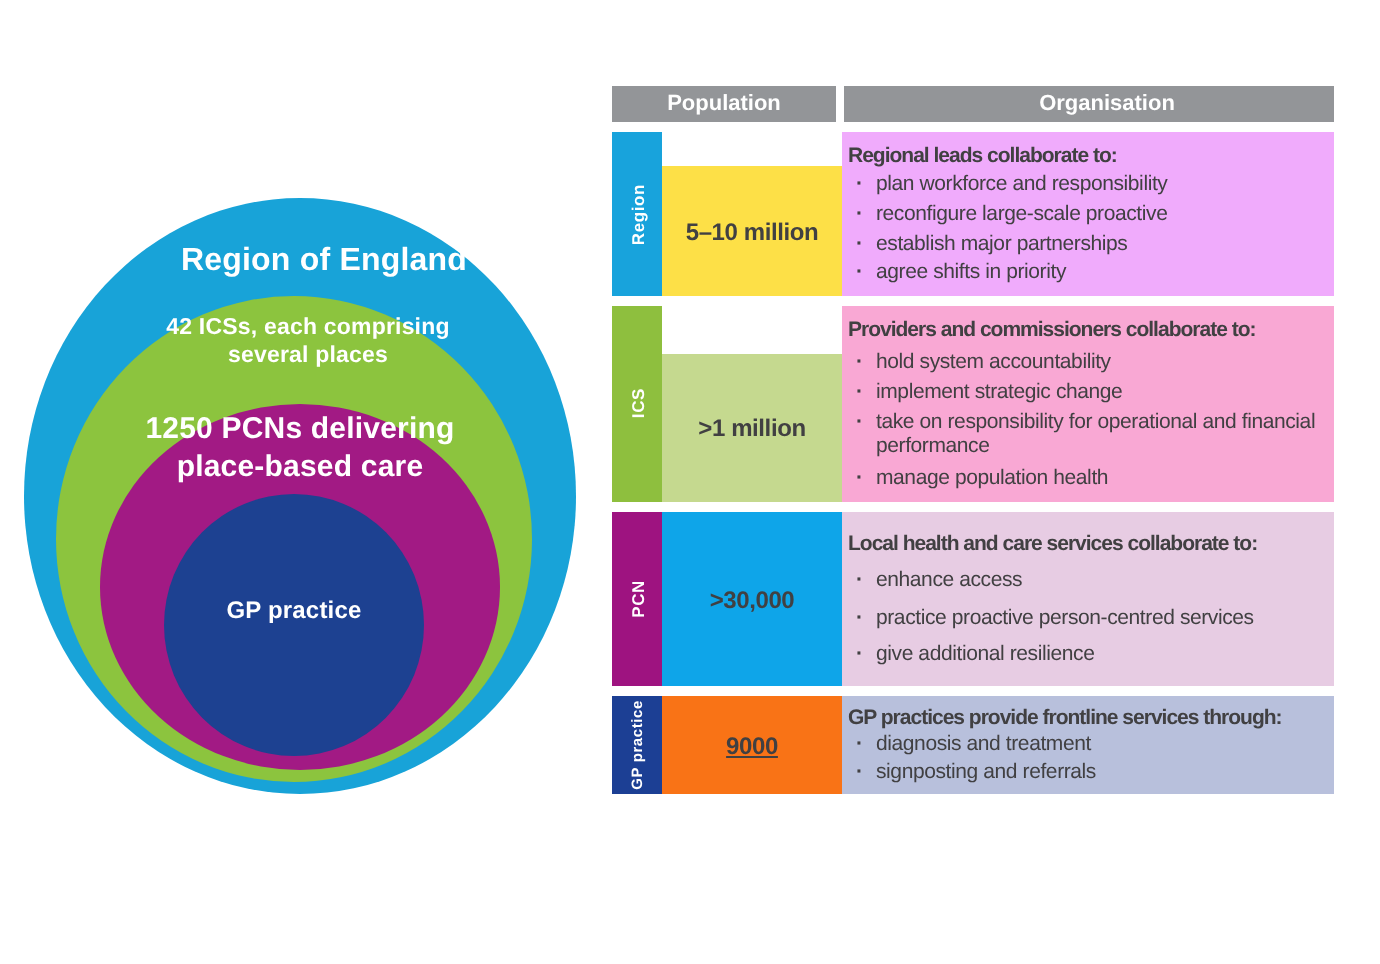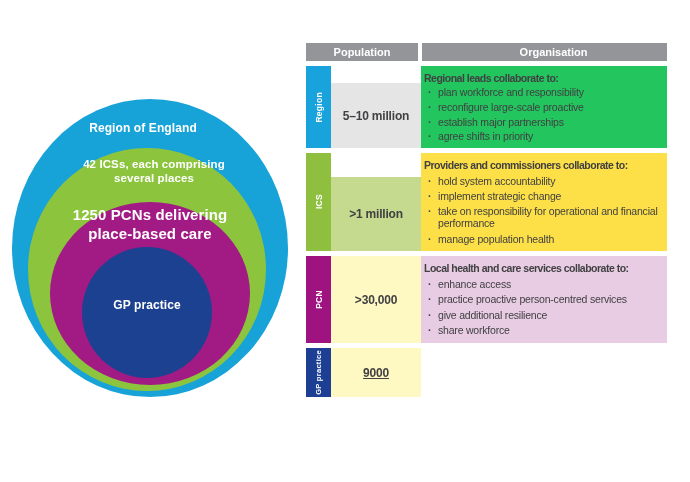--- a/index.html
+++ b/index.html
@@ -14,21 +14,21 @@
   .circle { position:absolute; border-radius:50%; }
   .c-region { left:12px;  top:99px;  width:276px; height:298px; }
   .c-ics    { left:28px;  top:148px; width:238px; height:243px; }
   .c-pcn    { left:50px;  top:202px; width:200px; height:183px; }
   .c-gp     { left:82px;  top:247px; width:130px; height:131px; }
 
   .circle-label {
     position:absolute; color:#ffffff; font-weight:700; text-align:center;
     line-height:1.25; letter-spacing:0.1px;
   }
-  .l-region { left:23px; top:121px; width:240px; font-size:12px; }
+  .l-region { left:42px; top:121px; width:240px; font-size:16px; }
   .l-ics    { left:64px; top:157px; width:180px; font-size:11.5px; }
   .l-pcn    { left:65px; top:206px; width:170px; font-size:15px; }
   .l-gp     { left:82px; top:298px; width:130px; font-size:12px; }
 
   
   .tbl { position:absolute; left:306px; top:43px; width:361px; }
 
   .thead { display:flex; height:18px; margin-bottom:5px; }
   .th {
     background:#939598; color:#ffffff; font-weight:700; font-size:11px;
@@ -95,67 +95,71 @@
 
     <div class="thead">
       <div class="th th-pop">Population</div>
       <div class="th th-org">Organisation</div>
     </div>
 
     <div class="row h-region">
       <div class="strip" style="background-color: rgb(24, 163, 220);">
         <span class="strip-text">Region</span>
       </div>
-      <div class="pop" style="background-color: #e5e5e5; margin-top: 17px;">
+      <div class="pop" style="background-color: #fde047; margin-top: 17px;">
         <span>5–10 million</span>
       </div>
-      <div class="org" style="background-color: #22c55e;">
+      <div class="org" style="background-color: #f0abfc;">
         <div class="org-h">Regional leads collaborate to:</div>
         <div class="bullet">plan workforce and responsibility</div>
         <div class="bullet">reconfigure large-scale proactive</div>
         <div class="bullet">establish major partnerships</div>
         <div class="bullet">agree shifts in priority</div>
       </div>
     </div>
 
     <div class="row h-ics">
       <div class="strip" style="background-color: rgb(142, 191, 62);">
         <span class="strip-text">ICS</span>
       </div>
       <div class="pop" style="background-color: rgb(197, 217, 143); margin-top: 24px;">
         <span>&gt;1 million</span>
       </div>
-      <div class="org" style="background-color: #fde047;">
+      <div class="org" style="background-color: #f9a8d4;">
         <div class="org-h">Providers and commissioners collaborate to:</div>
         <div class="bullet">hold system accountability</div>
         <div class="bullet">implement strategic change</div>
         <div class="bullet">take on responsibility for operational and financial performance</div>
         <div class="bullet">manage population health</div>
       </div>
     </div>
 
     <div class="row h-pcn">
       <div class="strip" style="background-color: rgb(158, 19, 128);">
         <span class="strip-text">PCN</span>
       </div>
-      <div class="pop" style="background-color: #fef9c3; justify-content: center;">
+      <div class="pop" style="background-color: #0ea5e9; justify-content: center;">
         <span>&gt;30,000</span>
       </div>
       <div class="org" style="background-color: rgb(231, 204, 227);">
         <div class="org-h">Local health and care services collaborate to:</div>
         <div class="bullet">enhance access</div>
         <div class="bullet">practice proactive person-centred services</div>
         <div class="bullet">give additional resilience</div>
-        <div class="bullet">share workforce</div>
       </div>
     </div>
 
     <div class="row row-gp h-gp">
       <div class="strip" style="background-color: rgb(28, 63, 148);">
         <span class="strip-text">GP practice</span>
       </div>
-      <div class="pop" style="background-color: #fef9c3; text-decoration: underline;">
+      <div class="pop" style="background-color: #f97316; text-decoration: underline;">
         <span>9000</span>
+      </div>
+      <div class="org" style="background-color: rgb(184, 192, 220);">
+        <div class="org-h">GP practices provide frontline services through:</div>
+        <div class="bullet">diagnosis and treatment</div>
+        <div class="bullet">signposting and referrals</div>
       </div>
     </div>
 
   </div>
 </div>
 
 </body></html>

